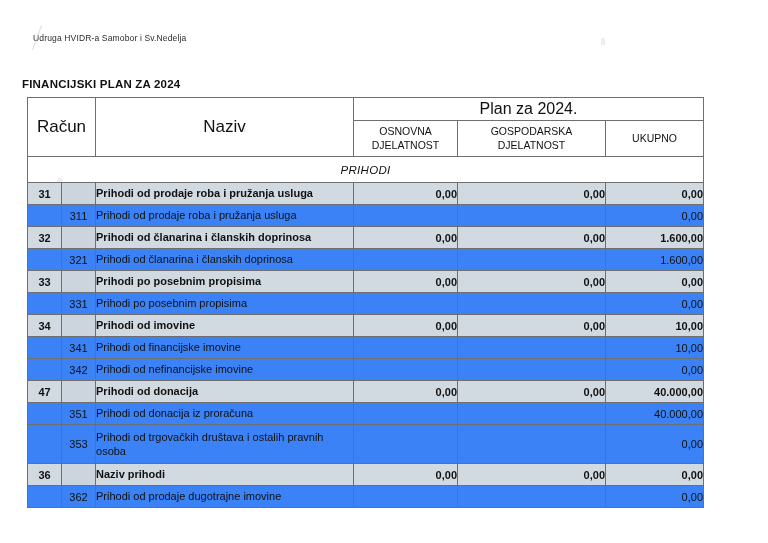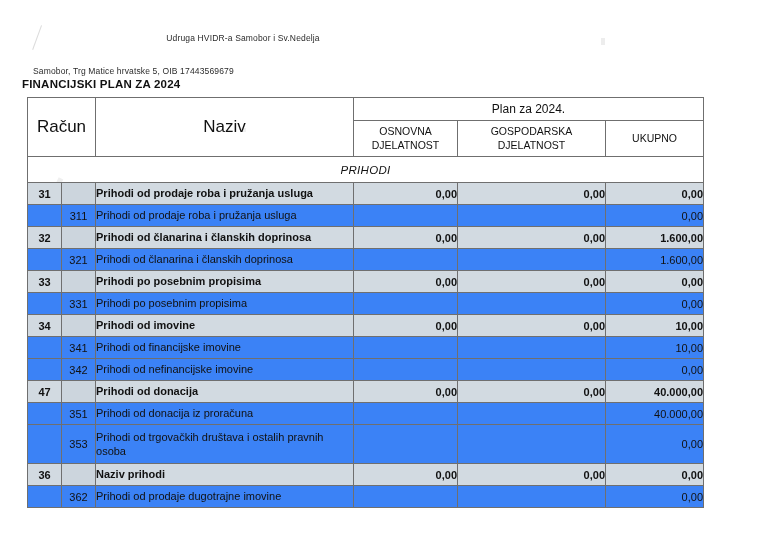--- a/index.html
+++ b/index.html
@@ -24,21 +24,21 @@
     top: 33px;
     width: 420px;
   }
   .letterhead .line {
     font-size: 8.5px;
     letter-spacing: 0.15px;
     color: #2b2b2b;
     line-height: 1.2;
     white-space: nowrap;
   }
-  .letterhead .line.first { margin-bottom: 23px; text-align: center; }
+  .letterhead .line.first { margin-bottom: 15px; }
 
   
   .artifact {
     position: absolute;
     pointer-events: none;
   }
   .artifact.slash {
     left: 36px;
     top: 28px;
     width: 20px;
@@ -114,21 +114,21 @@
   
   .th {
     text-align: center;
     font-weight: bold;
     font-size: 17px;
     line-height: 1.25;
     padding: 3px 2px;
     color: #111;
   }
   .th.tall { height: 58px; }
-  .th.plan { height: 22px; font-size: 12px; }
+  .th.plan { height: 22px; font-size: 16px; }
   .th.small { font-size: 10.5px; }
 
   
   .section-row td {
     height: 25px;
     text-align: center;
     font-style: italic;
     font-weight: bold;
     font-size: 11.5px;
     letter-spacing: .3px;
@@ -165,21 +165,20 @@
   tr.plain td { background: #3b82f6; }
 
   
   tr.shaded td.acct.blank { background: #ccd5dd; }
 </style>
 </head>
 <body>
 
 <div class="letterhead">
   <div class="line first">Udruga HVIDR-a Samobor i Sv.Nedelja</div>
-  <div class="line">Samobor, Trg Matice hrvatske 5, OIB 17443569679</div>
 </div>
 
 <div class="artifact slash"></div>
 <div class="artifact speck"></div>
 <div class="artifact speck2"></div>
 <div class="artifact speck3"></div>
 
 <div class="doc-title">
   <span class="inner">FINANCIJSKI PLAN ZA 2024</span>
 </div>

